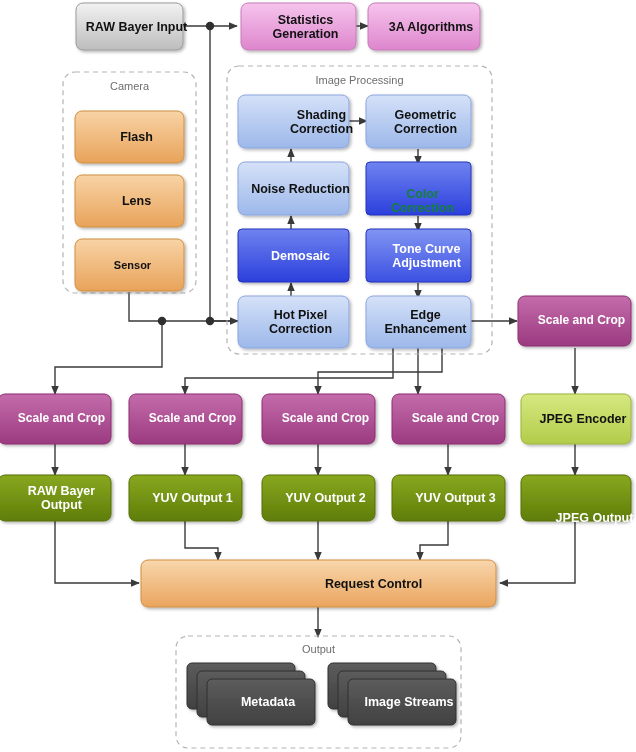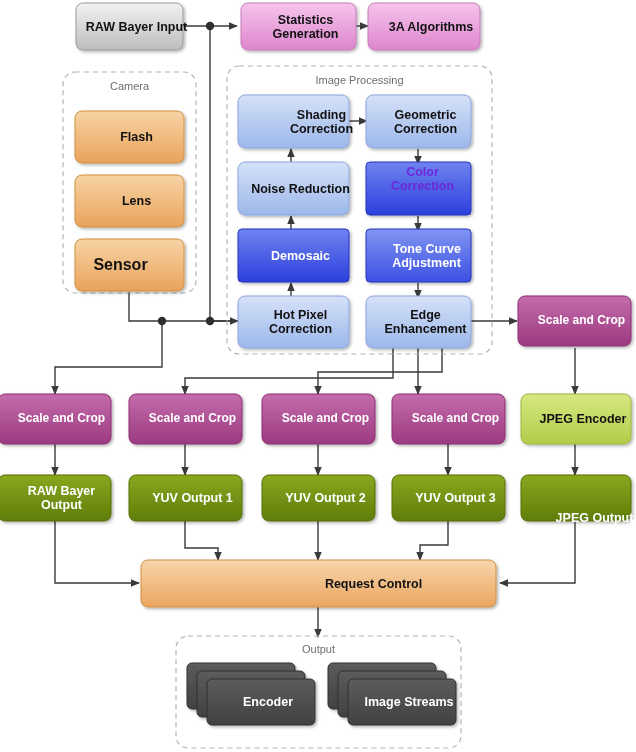--- a/index.html
+++ b/index.html
@@ -182,42 +182,42 @@
   <div class="grouptitle" style="left:63px;top:80px;width:133px;">Camera</div>
   <div class="grouptitle" style="left:227px;top:74px;width:265px;">Image Processing</div>
   <div class="grouptitle" style="left:176px;top:643px;width:285px;">Output</div>
 
   <div class="nodetext" style="left:76px;top:3px;width:107px;height:47px;font-size:12.5px;color:#111;">RAW Bayer Input</div>
   <div class="nodetext" style="left:241px;top:3px;width:115px;height:47px;font-size:12.5px;color:#111;">Statistics<br>Generation</div>
   <div class="nodetext" style="left:368px;top:3px;width:112px;height:47px;font-size:12.5px;color:#111;">3A Algorithms</div>
 
   <div class="nodetext" style="left:75px;top:111px;width:109px;height:52px;font-size:12.5px;color:#111;">Flash</div>
   <div class="nodetext" style="left:75px;top:175px;width:109px;height:52px;font-size:12.5px;color:#111;">Lens</div>
-  <div class="nodetext" style="left:59px;top:239px;width:109px;height:52px;font-size:16px;color:#111;">Sensor</div>
+  <div class="nodetext" style="left:71px;top:239px;width:109px;height:52px;font-size:11px;color:#111;">Sensor</div>
 
   <div class="nodetext" style="left:238px;top:95px;width:111px;height:53px;font-size:12.5px;color:#111;padding-left:21px;">Shading<br>Correction</div>
   <div class="nodetext" style="left:366px;top:95px;width:105px;height:53px;font-size:12.5px;color:#111;">Geometric<br>Correction</div>
   <div class="nodetext" style="left:238px;top:162px;width:111px;height:53px;font-size:12.5px;color:#111;">Noise Reduction</div>
-  <div class="nodetext" style="left:366px;top:152px;width:99px;height:53px;font-size:12.5px;color:#6d28d9;">Color Correction</div>
+  <div class="nodetext" style="left:366px;top:174px;width:99px;height:53px;font-size:12.5px;color:#15803d;">Color Correction</div>
   <div class="nodetext" style="left:238px;top:229px;width:111px;height:53px;font-size:12.5px;color:#fff;">Demosaic</div>
-  <div class="nodetext" style="left:366px;top:229px;width:107px;height:53px;font-size:12.5px;color:#fff;text-align:right;">Tone Curve<br>Adjustment</div>
+  <div class="nodetext" style="left:366px;top:229px;width:107px;height:53px;font-size:12.5px;color:#fff;">Tone Curve<br>Adjustment</div>
   <div class="nodetext" style="left:238px;top:296px;width:111px;height:52px;font-size:12.5px;color:#111;">Hot Pixel<br>Correction</div>
   <div class="nodetext" style="left:366px;top:296px;width:105px;height:52px;font-size:12.5px;color:#111;">Edge<br>Enhancement</div>
 
   <div class="nodetext" style="left:-2px;top:394px;width:113px;height:50px;font-size:12px;color:#fff;">Scale and Crop</div>
   <div class="nodetext" style="left:129px;top:394px;width:113px;height:50px;font-size:12px;color:#fff;">Scale and Crop</div>
   <div class="nodetext" style="left:262px;top:394px;width:113px;height:50px;font-size:12px;color:#fff;">Scale and Crop</div>
   <div class="nodetext" style="left:392px;top:394px;width:113px;height:50px;font-size:12px;color:#fff;">Scale and Crop</div>
   <div class="nodetext" style="left:518px;top:296px;width:113px;height:50px;font-size:12px;color:#fff;">Scale and Crop</div>
   <div class="nodetext" style="left:521px;top:394px;width:110px;height:50px;font-size:12.5px;color:#111;">JPEG Encoder</div>
 
   <div class="nodetext" style="left:-2px;top:475px;width:113px;height:46px;font-size:12.5px;color:#fff;">RAW Bayer<br>Output</div>
   <div class="nodetext" style="left:129px;top:475px;width:113px;height:46px;font-size:12.5px;color:#fff;">YUV Output 1</div>
   <div class="nodetext" style="left:262px;top:475px;width:113px;height:46px;font-size:12.5px;color:#fff;">YUV Output 2</div>
   <div class="nodetext" style="left:392px;top:475px;width:113px;height:46px;font-size:12.5px;color:#fff;">YUV Output 3</div>
   <div class="nodetext" style="left:521px;top:495px;width:133px;height:46px;font-size:12.5px;color:#fff;">JPEG Output</div>
 
   <div class="nodetext" style="left:141px;top:560px;width:355px;height:47px;font-size:12.5px;color:#111;padding-left:48px;">Request Control</div>
 
-  <div class="nodetext" style="left:207px;top:679px;width:108px;height:46px;font-size:12.5px;color:#fff;">Encoder</div>
+  <div class="nodetext" style="left:207px;top:679px;width:108px;height:46px;font-size:12.5px;color:#fff;">Metadata</div>
   <div class="nodetext" style="left:348px;top:679px;width:108px;height:46px;font-size:12.5px;color:#fff;">Image Streams</div>
 
 </div>
 
 </body></html>

